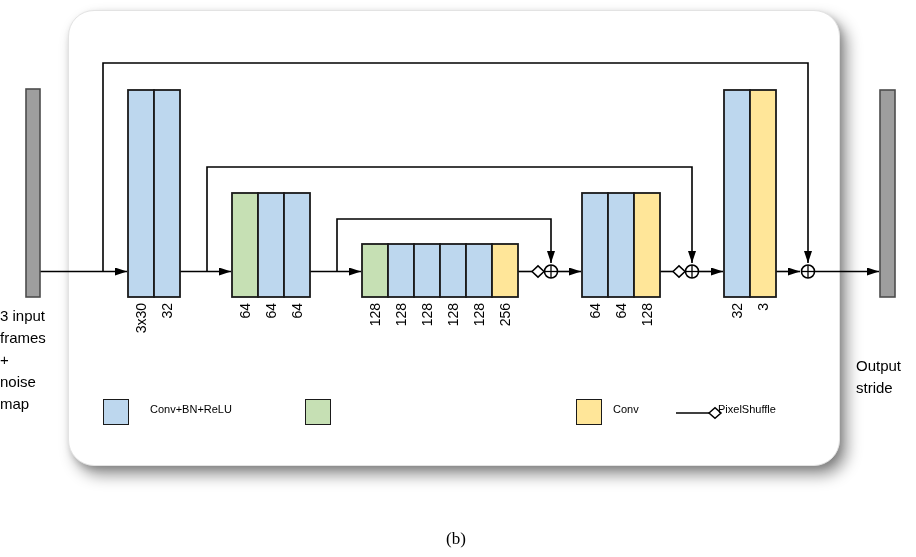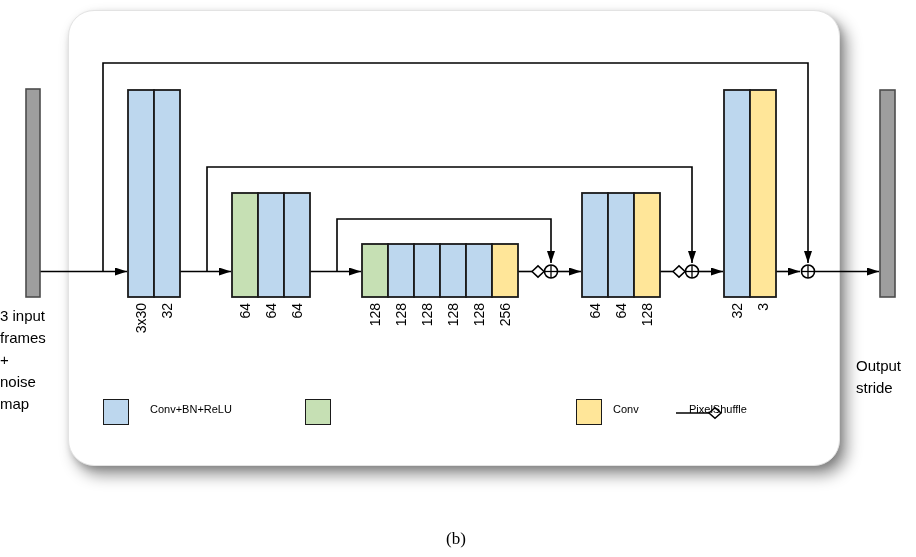--- a/index.html
+++ b/index.html
@@ -124,17 +124,17 @@
 
   <div id="lsw1" class="legend-swatch" style="left: 305px; background: rgb(198, 224, 180);"></div>
 
   <div id="lsw2" class="legend-swatch" style="left: 576px; background: rgb(255, 230, 153);"></div>
   <div class="legend-label" style="left:613px">Conv</div>
 
   <svg id="ps-symbol" width="48" height="14">
     <line x1="0" y1="7" x2="33" y2="7" stroke="#000" stroke-width="1.5"></line>
     <polygon points="33,7 39,1.8 45,7 39,12.2" fill="#fff" stroke="#000" stroke-width="1.5"></polygon>
   </svg>
-  <div class="legend-label" style="left:689px">PixelShuffle</div>
+  <div class="legend-label" style="left:718px">PixelShuffle</div>
 
   <div id="caption">(b)</div>
 
 </div>
 
 </body></html>

